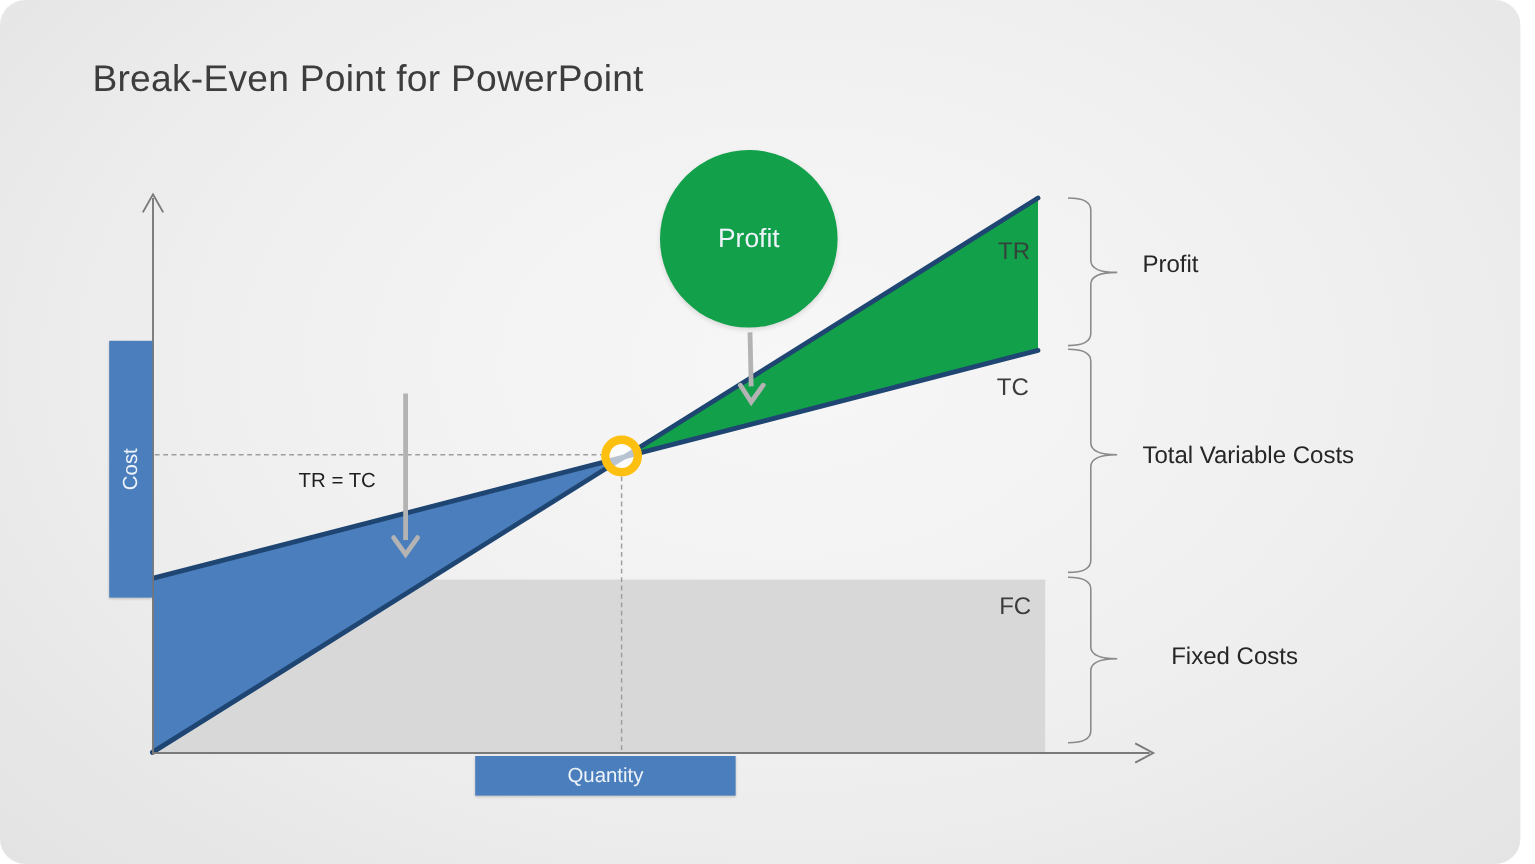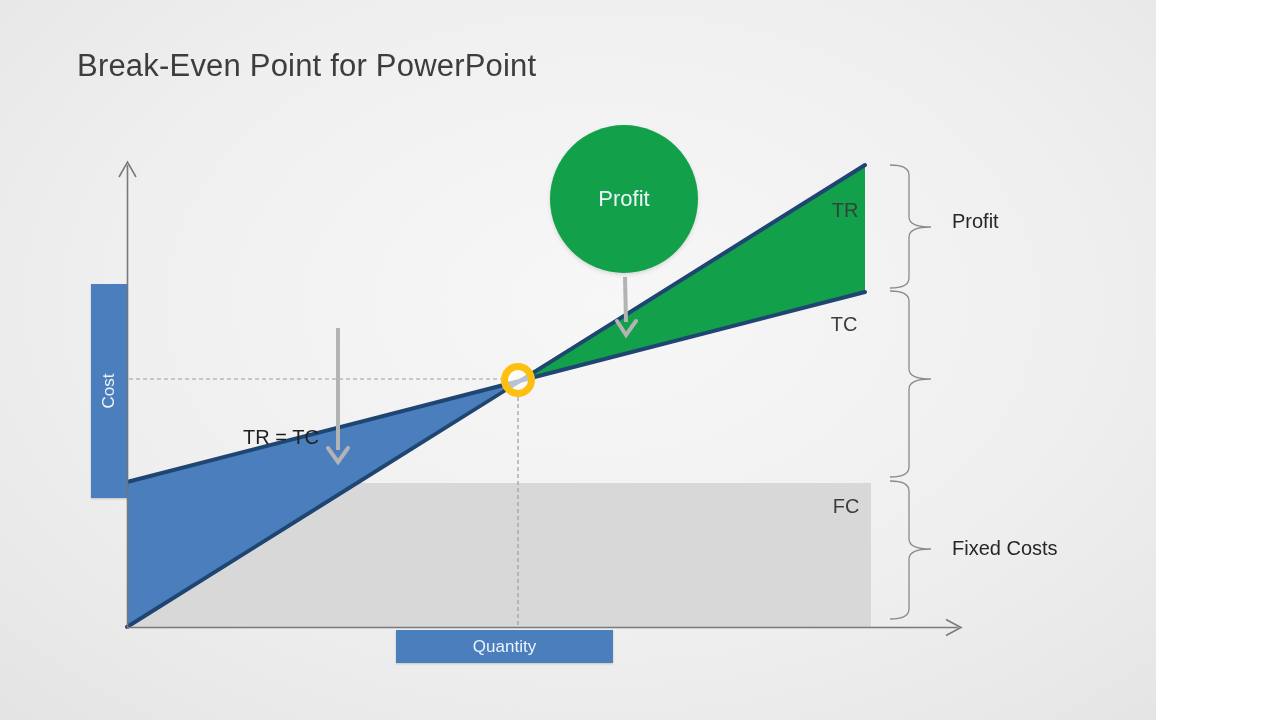--- a/index.html
+++ b/index.html
@@ -1,22 +1,23 @@
 <!DOCTYPE html>
 <html><head>
 <meta charset="utf-8">
 <style>
   html,body{margin:0;padding:0;}
   body{
     width:1279px;height:720px;overflow:hidden;
     font-family:"Liberation Sans","DejaVu Sans",sans-serif;
   }
   .slide{
-    position:relative;width:1156px;height:720px;
+    position:relative;width:1267px;height:720px;
     background:radial-gradient(ellipse 900px 600px at 52% 42%, #f7f7f7 0%, #efefef 55%, #e3e3e3 100%);
+    border-radius:21px;
   }
   .slide-title{
     position:absolute;left:77px;top:48px;margin:0;
     font-size:31px;font-weight:400;color:#3d3d3d;letter-spacing:.2px;
   }
   svg.layer{position:absolute;left:0;top:0;}
   .abs{position:absolute;}
   .center-xy{transform:translate(-50%,-50%);}
   .center-y{transform:translateY(-50%);}
   .bubble{
@@ -24,21 +25,21 @@
     color:#eef3fa;font-size:22px;box-shadow:0 2px 4px rgba(0,0,0,.12);
   }
   .axis-chip{
     display:flex;align-items:center;justify-content:center;
     color:#eef3fa;box-shadow:0 1px 2px rgba(0,0,0,.18);
   }
   .cost-chip{left:91px;top:284px;width:36px;height:214px;}
   .cost-chip span{transform:rotate(-90deg);white-space:nowrap;font-size:17px;}
   .qty-chip{left:396px;top:630px;width:217px;height:33px;font-size:17px;align-items:center;}
   .line-tag{font-size:20px;color:#3c3c3c;}
-  .beq-tag{font-size:20px;color:#1f1f1f;margin-top:36px;}
+  .beq-tag{font-size:17px;color:#1f1f1f;}
   .bracket-label{font-size:20px;color:#262626;white-space:nowrap;}
 </style>
 </head>
 <body>
 
 <div class="slide">
 
   <h1 class="slide-title">Break-Even Point for PowerPoint</h1>
 
   <svg class="layer" width="1279" height="720" viewBox="0 0 1279 720">
@@ -86,15 +87,16 @@
     <span>Profit</span>
   </div>
 
   <div class="abs line-tag center-xy" style="left:845px;top:210px;color:#33433a;">TR</div>
   <div class="abs line-tag center-xy" style="left:844px;top:324px;text-align:right;">TC</div>
   <div class="abs line-tag center-xy" style="left:846px;top:506px;">FC</div>
 
   <div class="abs beq-tag center-xy" style="left:281px;top:401px;">TR = TC</div>
 
   <div class="abs bracket-label center-y" style="left:952px;top:221px;">Profit</div>
-  <div class="abs bracket-label center-y" style="left:952px;top:548px;">Fixed Costs</div>
+  <div class="abs bracket-label center-y" style="left:952px;top:380px;">Total Variable Costs</div>
+  <div class="abs bracket-label center-y" style="left:976px;top:548px;">Fixed Costs</div>
 
 </div>
 
 </body></html>

